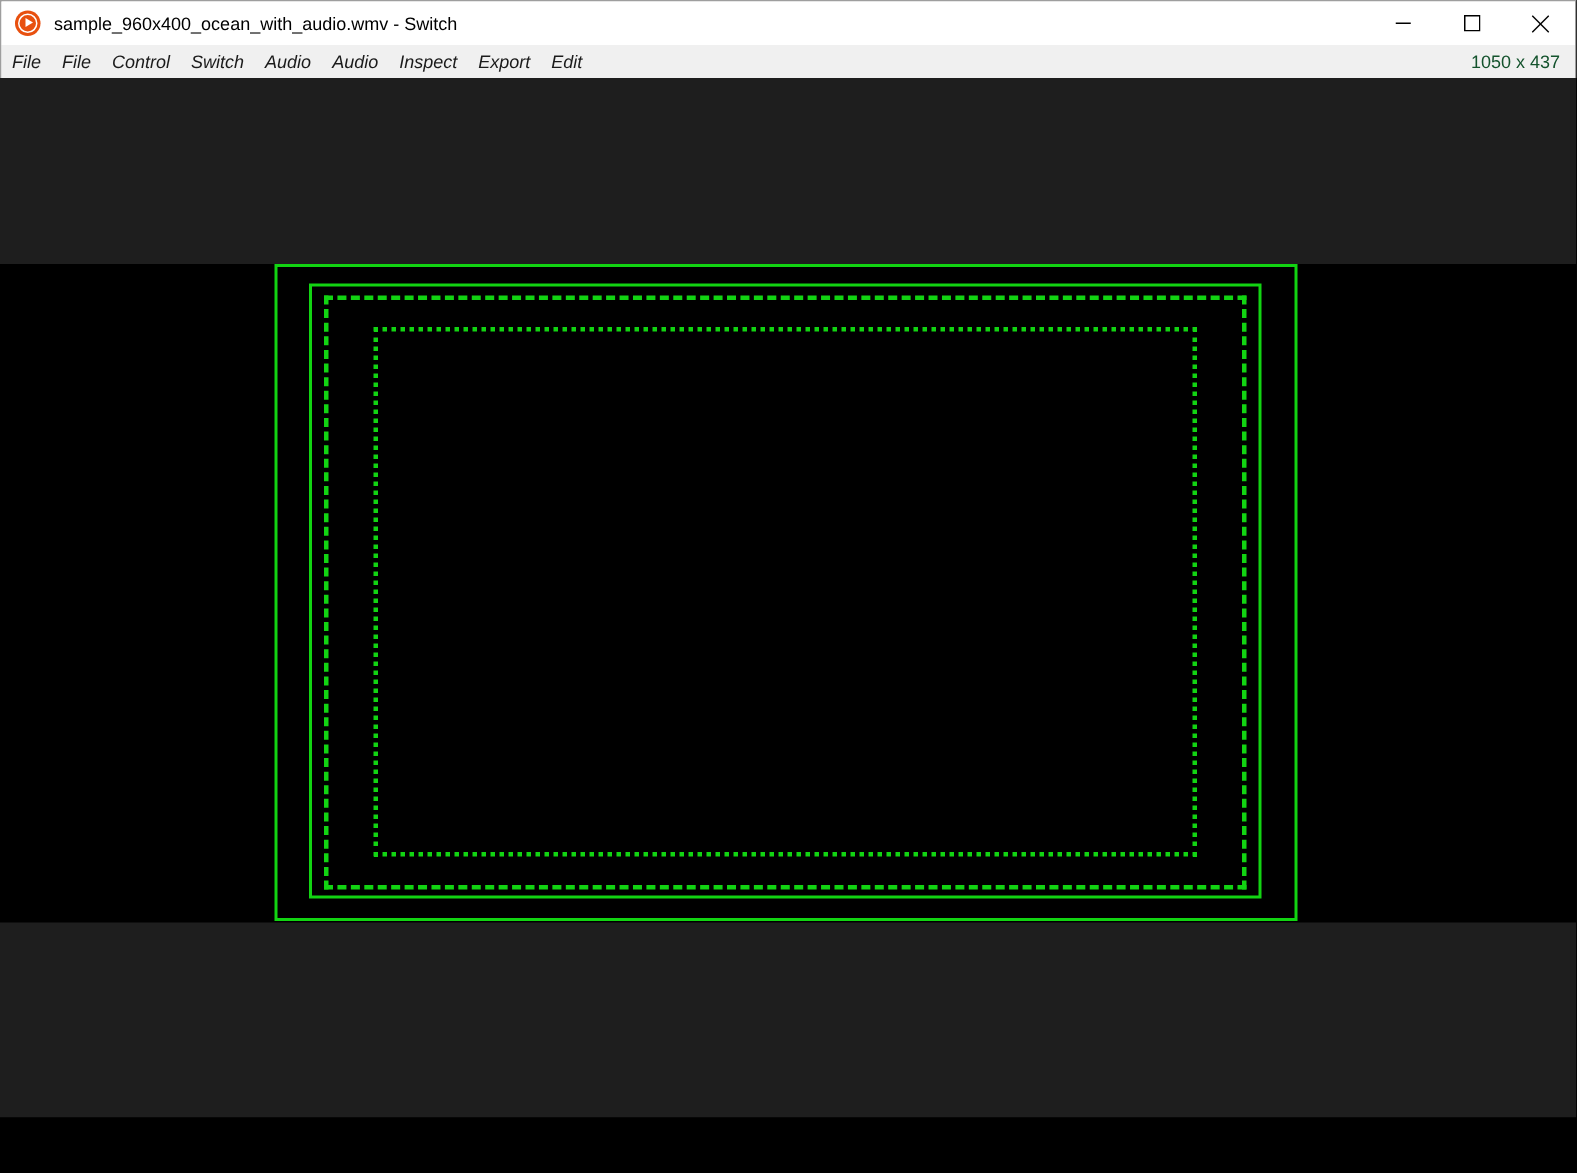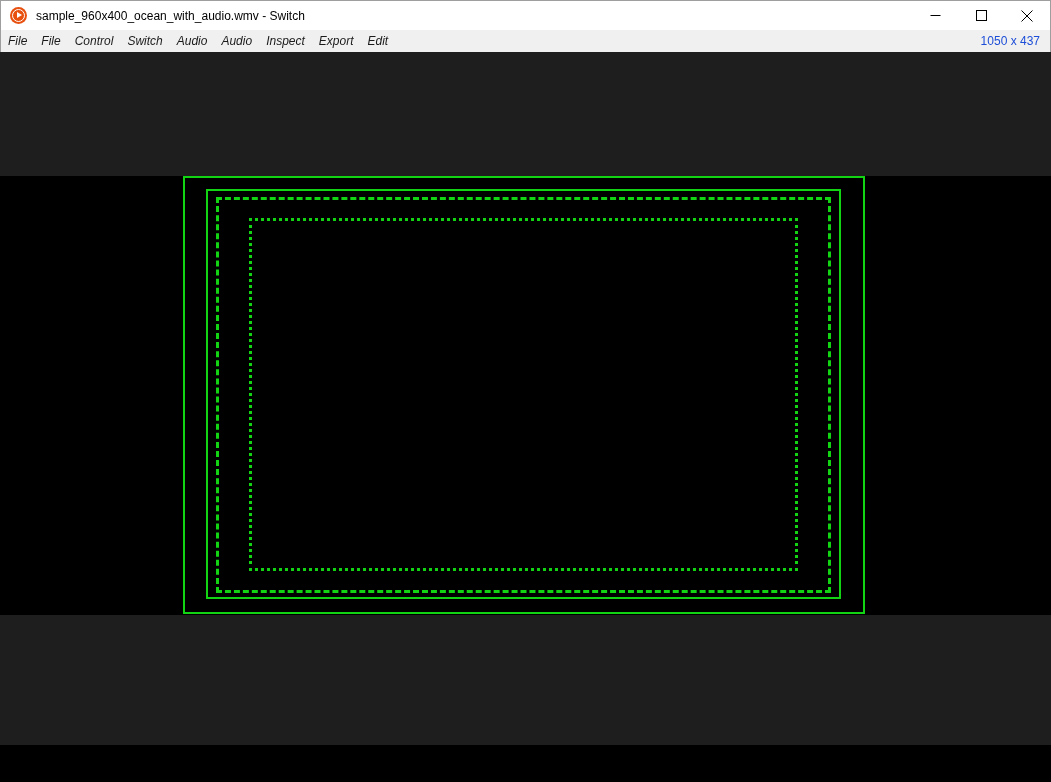--- a/index.html
+++ b/index.html
@@ -47,21 +47,21 @@
     cursor: default;
   }
   .win-btn svg { display: block; }
 
   .menubar {
     position: relative; height: 22px; background: #f0f0f0;
     display: flex; align-items: center;
     font-size: 12px; color: #1b1b1b;
   }
   .menu-item { padding: 0 7px; line-height: 22px; font-style: italic; }
-  .viewport-size { margin-left: auto; padding-right: 10px; color: #1d4ed8; }
+  .viewport-size { margin-left: auto; padding-right: 10px; color: #14532d; }
 
   
   .stage {
     position: absolute; top: 52px; left: 0;
     width: 1051px; height: 693px;
     background: #1e1e1e;
   }
   .video-canvas {
     position: absolute; top: 176px; left: 0;
     width: 1051px; height: 439px;

